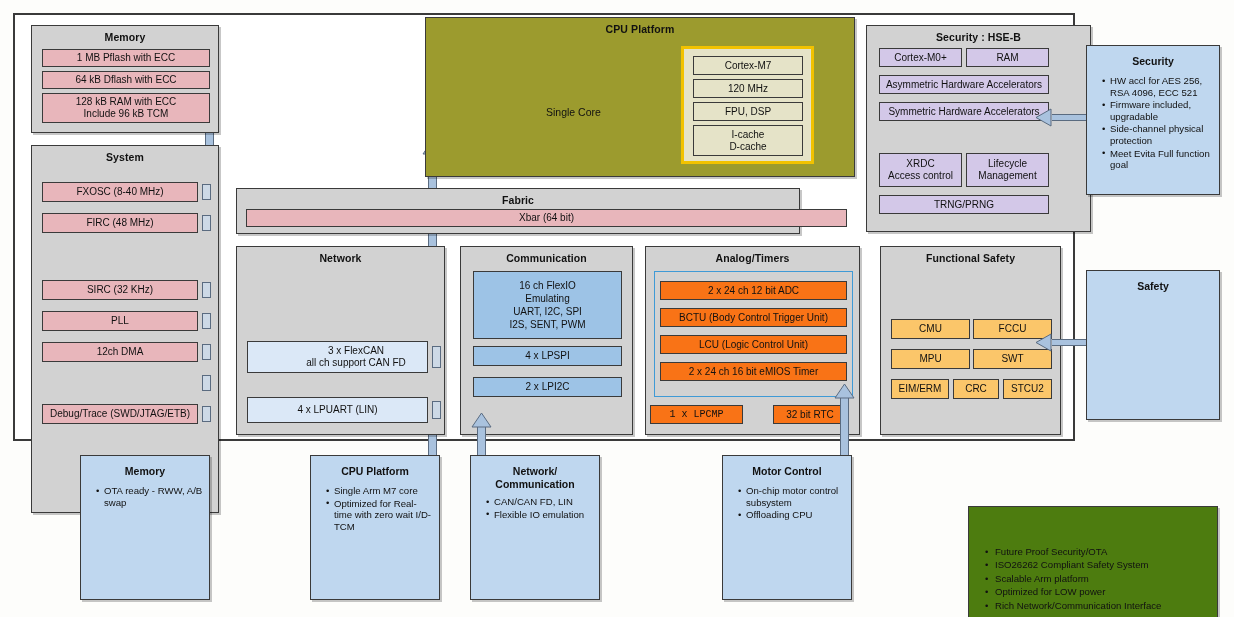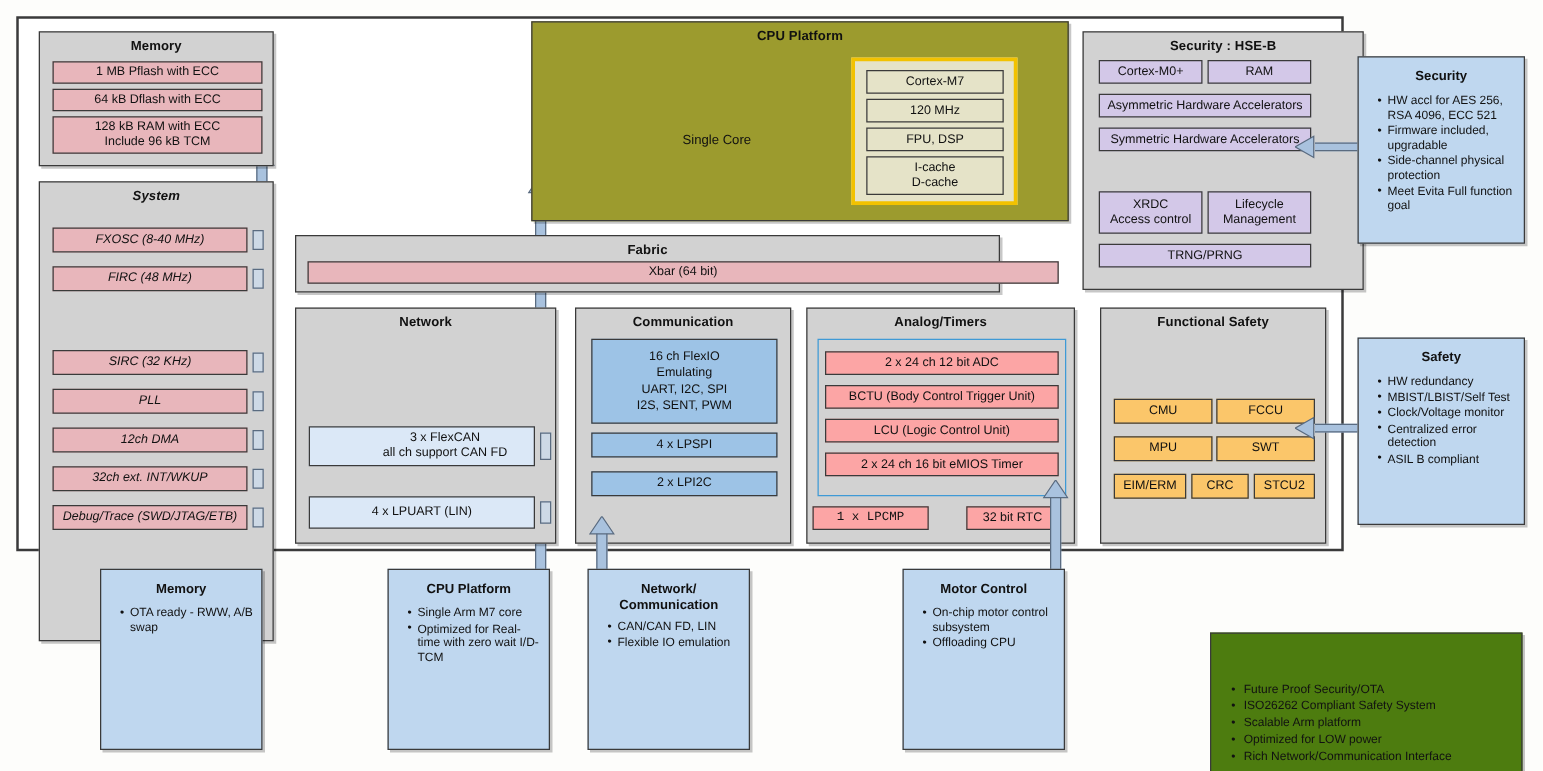--- a/index.html
+++ b/index.html
@@ -13,21 +13,21 @@
   .grp-title{position:absolute;left:0;right:0;top:5px;text-align:center;
              font-size:10.5px;font-weight:bold;letter-spacing:.1px;}
   .chip{border:1px solid #3a3a3a;box-sizing:border-box;display:flex;
         align-items:center;justify-content:center;text-align:center;
         font-size:10px;line-height:12px;padding:1px 2px;}
   .pink{background:#e8b6bb;}
   .purple{background:#d3c8e8;}
   .blue{background:#9dc3e6;}
   .bluelite{background:#dbe8f7;}
   .orange{background:#fbc66a;}
-  .peach{background:#fca5a5;}
+  .peach{background:#f97316;}
   .olive-chip{background:#e5e3c8;}
 
   .cpu-grp{border:1.5px solid #3a3a3a;background:#9c9b2e;
            box-shadow:2px 2px 0 rgba(0,0,0,.22);}
   .cpu-core-frame{border:3px solid #f2c200;background:#e5e3c8;}
 
   
   .callout{border:1.5px solid #3a3a3a;background:#bfd7ef;
            box-shadow:2px 2px 0 rgba(0,0,0,.22);}
   .callout-title{text-align:center;font-size:10.5px;font-weight:bold;
@@ -67,28 +67,27 @@
 </svg>
 
 <div class="abs grp" style="left:31px;top:25px;width:188px;height:108px;">
   <div class="grp-title">Memory</div>
   <div class="abs chip pink" style="left:10px;top:23px;width:168px;height:18px;">1 MB Pflash with ECC</div>
   <div class="abs chip pink" style="left:10px;top:45px;width:168px;height:18px;">64 kB Dflash with ECC</div>
   <div class="abs chip pink" style="left:10px;top:67px;width:168px;height:30px;white-space:pre-line;">128 kB RAM with ECC
 Include 96 kB TCM</div>
 </div>
 
-<div class="abs grp" style="left:31px;top:145px;width:188px;height:368px;font-style:italic;">
+<div class="abs grp" style="left:31px;top:145px;width:188px;height:368px;">
   <div class="grp-title">System</div>
   <div class="abs chip pink" style="left:10px;top:36px;width:156px;height:20px;">FXOSC (8-40 MHz)</div>
   <div class="abs chip pink" style="left:10px;top:67px;width:156px;height:20px;">FIRC (48 MHz)</div>
   <div class="abs chip pink" style="left:10px;top:134px;width:156px;height:20px;">SIRC (32 KHz)</div>
   <div class="abs chip pink" style="left:10px;top:165px;width:156px;height:20px;">PLL</div>
   <div class="abs chip pink" style="left:10px;top:196px;width:156px;height:20px;">12ch DMA</div>
-  <div class="abs chip pink" style="left:10px;top:227px;width:156px;height:20px;">32ch ext. INT/WKUP</div>
   <div class="abs chip pink" style="left:10px;top:258px;width:156px;height:20px;">Debug/Trace (SWD/JTAG/ETB)</div>
 
   <div class="abs stub" style="left:170px;top:38px;width:9px;height:16px;"></div>
   <div class="abs stub" style="left:170px;top:69px;width:9px;height:16px;"></div>
   <div class="abs stub" style="left:170px;top:136px;width:9px;height:16px;"></div>
   <div class="abs stub" style="left:170px;top:167px;width:9px;height:16px;"></div>
   <div class="abs stub" style="left:170px;top:198px;width:9px;height:16px;"></div>
   <div class="abs stub" style="left:170px;top:229px;width:9px;height:16px;"></div>
   <div class="abs stub" style="left:170px;top:260px;width:9px;height:16px;"></div>
 </div>
@@ -177,27 +176,20 @@
     <li>Meet Evita Full function goal</li>
   </ul>
 </div>
 
 <div class="abs hline" style="left:1052px;top:339px;width:34px;height:7px;"></div>
 <svg class="abs" style="left:1036px;top:333px;width:18px;height:20px;">
   <polygon points="0,9.5 15,1 15,18" fill="#a9c2de" stroke="#5a6b80" stroke-width="1"></polygon>
 </svg>
 <div class="abs callout" style="left:1086px;top:270px;width:134px;height:150px;">
   <div class="callout-title">Safety</div>
-  <ul>
-    <li>HW redundancy</li>
-    <li>MBIST/LBIST/Self Test</li>
-    <li>Clock/Voltage monitor</li>
-    <li>Centralized error detection</li>
-    <li>ASIL B compliant</li>
-  </ul>
 </div>
 
 <div class="abs callout" style="left:80px;top:455px;width:130px;height:145px;">
   <div class="callout-title">Memory</div>
   <ul>
     <li>OTA ready - RWW, A/B swap</li>
   </ul>
 </div>
 
 <div class="abs callout" style="left:310px;top:455px;width:130px;height:145px;">

